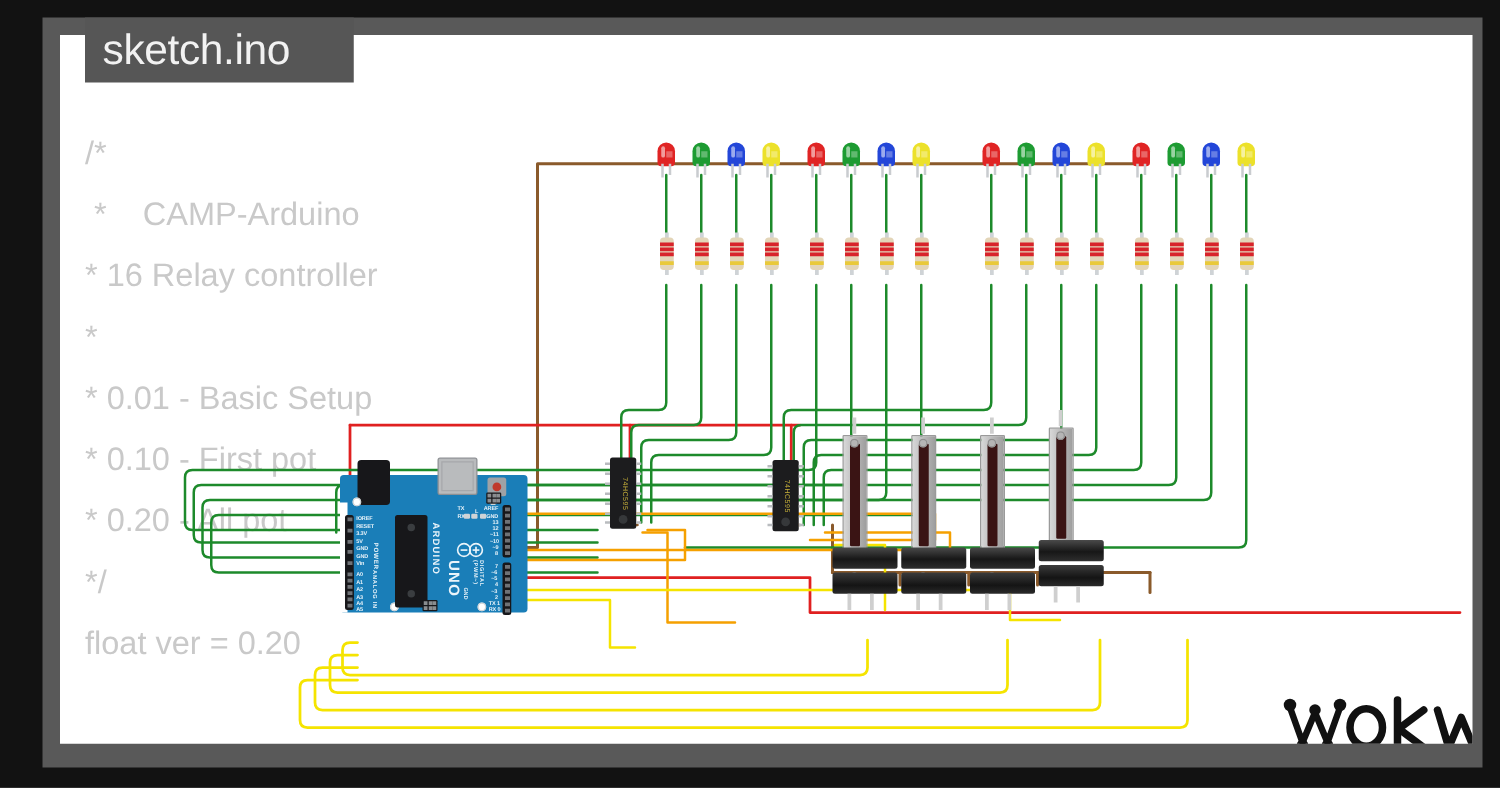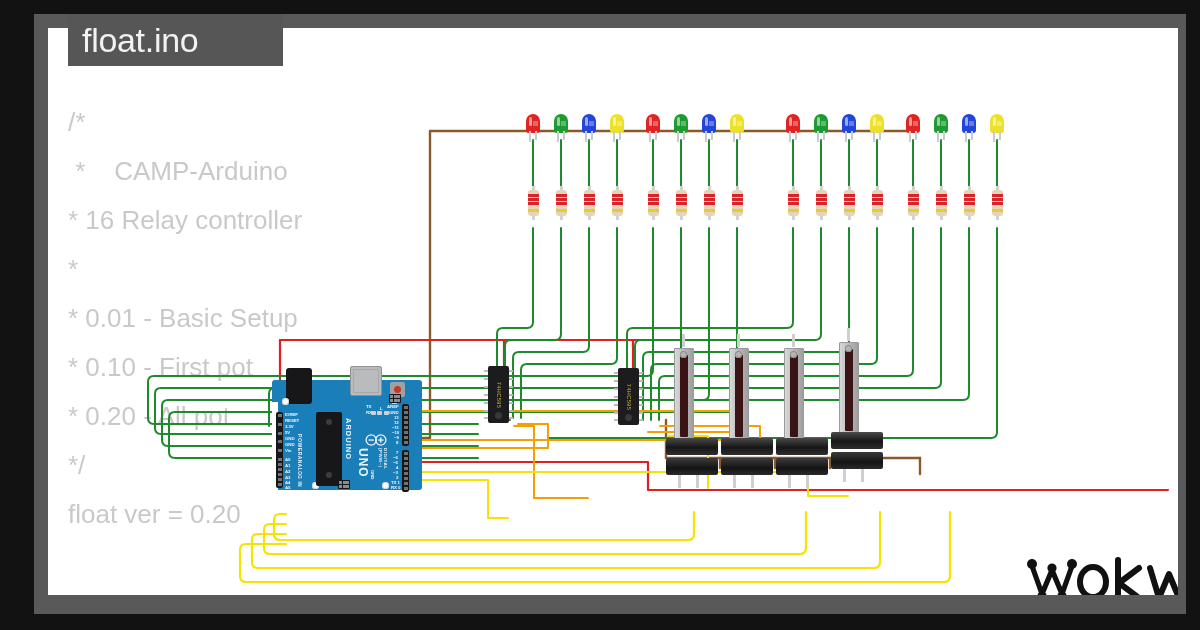--- a/index.html
+++ b/index.html
@@ -677,16 +677,16 @@
           <path d="M124 16 L133 46 L143 22 L153 46 L162 16"></path>
           <path d="M172 22 L172 46"></path>
         </g>
         <circle cx="172" cy="11" r="4.6" fill="#111"></circle>
       </svg>
     </div>
 
   </div>
 
   <div id="tab">
-    <span>float.ino</span>
+    <span>sketch.ino</span>
   </div>
 
 </div>
 
 </body></html>

